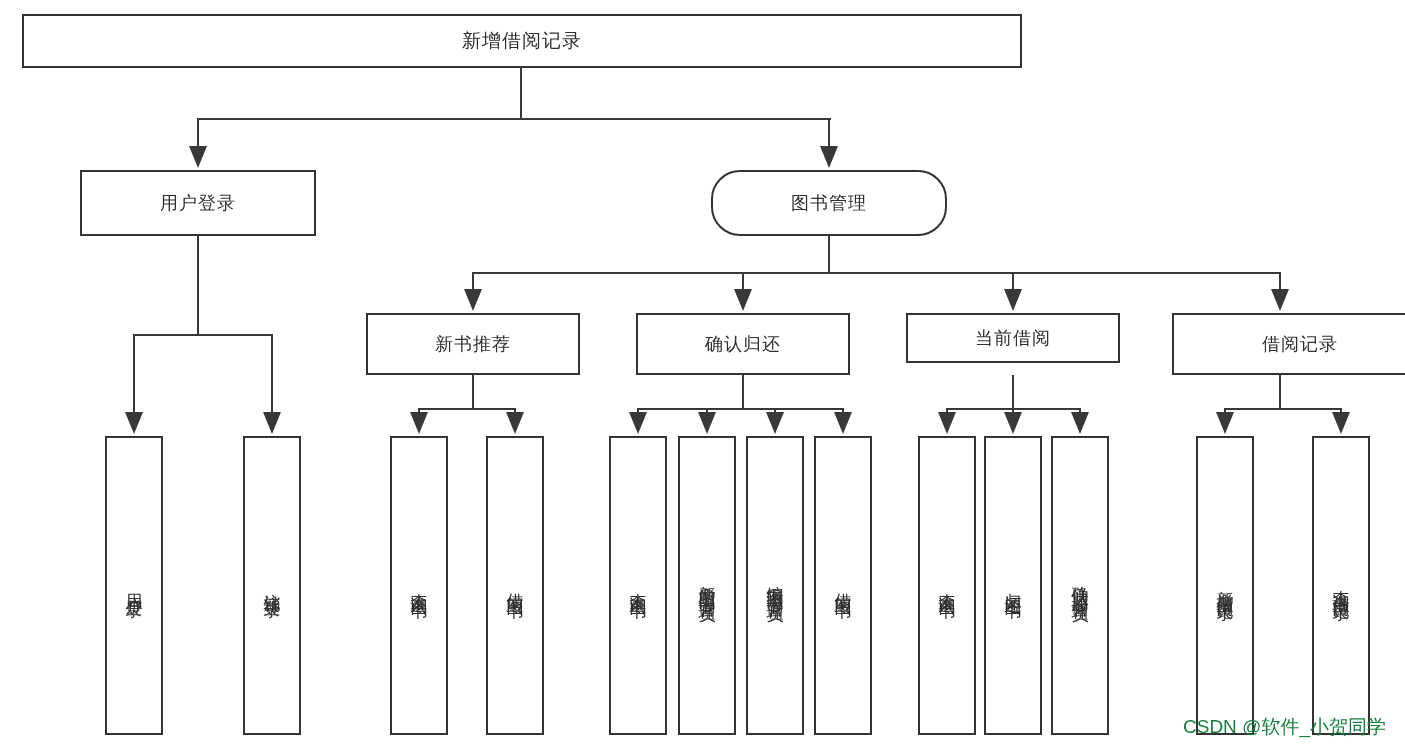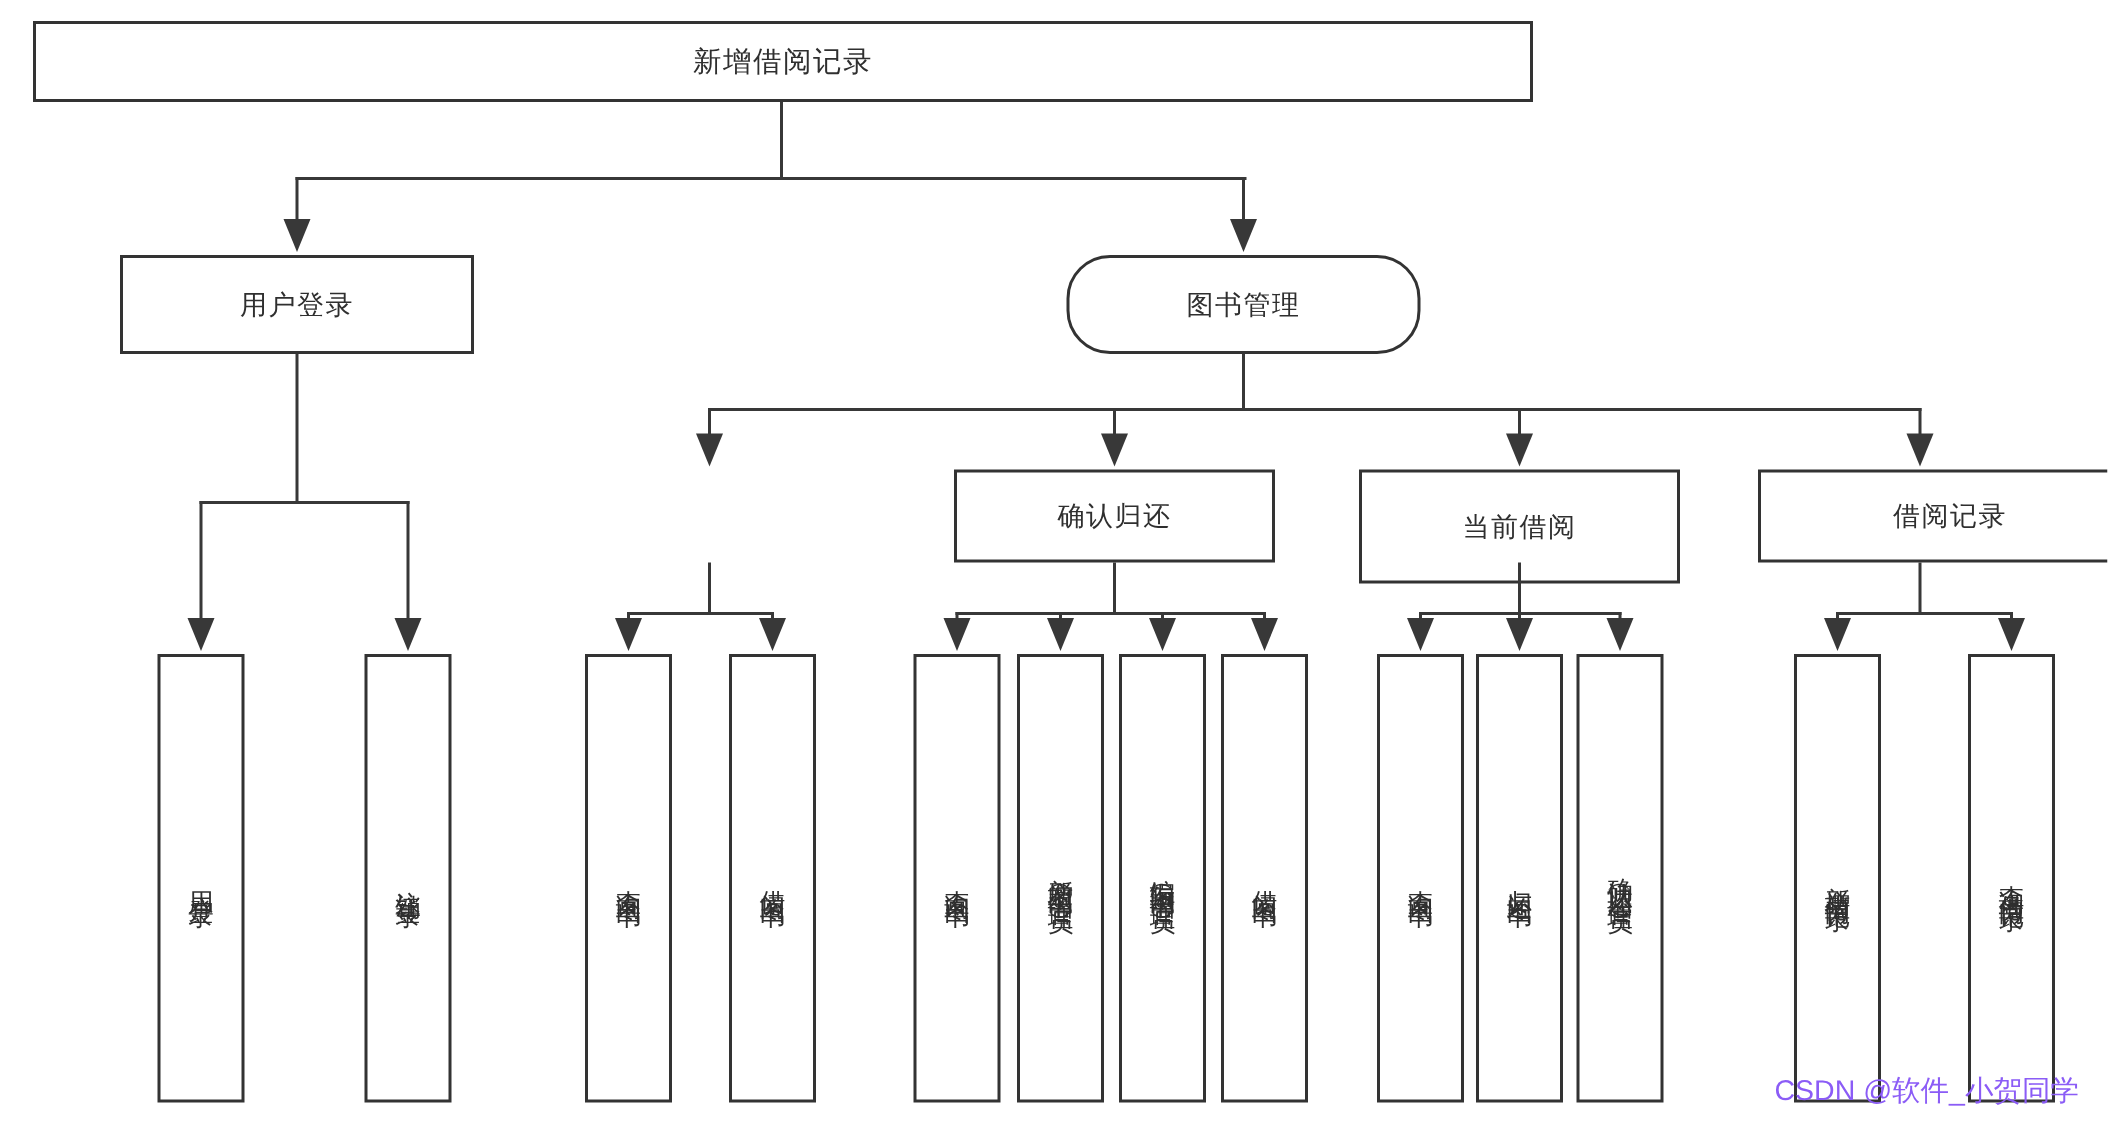--- a/index.html
+++ b/index.html
@@ -38,21 +38,21 @@
     width: 0; height: 0;
     border-left: 9px solid transparent;
     border-right: 9px solid transparent;
     border-top: 22px solid #383838;
   }
   .watermark {
     position: absolute;
     left: 1183px;
     top: 714px;
     font-size: 19px;
-    color: #8b5cf6;
+    color: #15803d;
     white-space: nowrap;
     z-index: 5;
   }
 </style>
 </head>
 <body>
 
 <div id="canvas">
 
   <div class="box h-box root-box" style="left:22px; top:14px; width:1000px; height:54px;">新增借阅记录</div>
@@ -62,22 +62,23 @@
 
   <div class="box h-box" style="left:80px; top:170px; width:236px; height:66px;">用户登录</div>
   <div class="box h-box" style="left:711px; top:170px; width:236px; height:66px;border-radius:29px;">图书管理</div>
 
   <div class="vline" style="left:197px; top:236px; height:100px;"></div>
   <div class="hline" style="left:133px; top:334px; width:140px;"></div>
 
   <div class="vline" style="left:828px; top:236px; height:38px;"></div>
   <div class="hline" style="left:472px; top:272px; width:809px;"></div>
 
+  <div class="box h-box" style="left:366px; top:313px; width:214px; height:62px;">新书推荐</div>
   <div class="box h-box" style="left:636px; top:313px; width:214px; height:62px;">确认归还</div>
-  <div class="box h-box" style="left:906px; top:313px; width:214px; height:76px;">当前借阅</div>
+  <div class="box h-box" style="left:906px; top:313px; width:214px; height:50px;">当前借阅</div>
   <div class="box h-box" style="left:1172px; top:313px; width:256px; height:62px;">借阅记录</div>
 
   <div class="vline" style="left:472px; top:375px; height:35px;"></div>
   <div class="hline" style="left:418px; top:408px; width:98px;"></div>
 
   <div class="vline" style="left:742px; top:375px; height:35px;"></div>
   <div class="hline" style="left:637px; top:408px; width:207px;"></div>
 
   <div class="vline" style="left:1012px; top:375px; height:35px;"></div>
   <div class="hline" style="left:946px; top:408px; width:135px;"></div>

